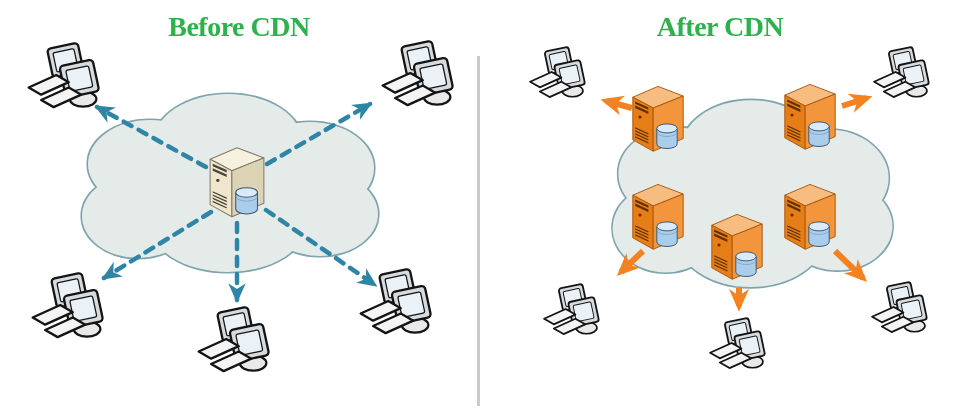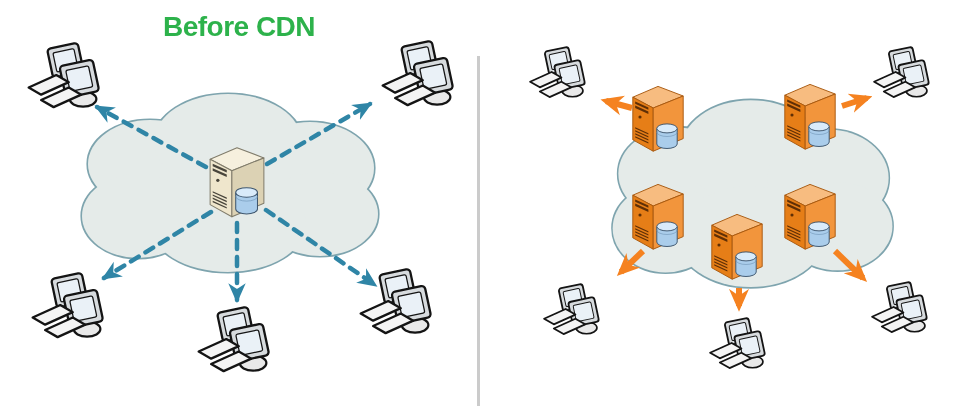--- a/index.html
+++ b/index.html
@@ -1,17 +1,17 @@
 <!DOCTYPE html>
 <html style="--title-green: #2DB24B; --arrow-teal: #2F85A6; --arrow-orange: #F58220; --cloud-fill: #E5EBE9; --cloud-stroke: #7EA4AE; --divider: #CBCBCB; --server-beige-front: #EFE6CC; --server-beige-side: #DCD2B4; --server-beige-top: #F6F0DE; --server-orange-front: #E67E17; --server-orange-side: #F2953C; --server-orange-top: #F7BC80; --database-body: #AACDEB; --database-top: #D9EBFA;"><head>
 <meta charset="utf-8">
 <style>
   html,body{margin:0;padding:0;background:#ffffff;}
   .stage{position:relative;width:960px;height:408px;background:#ffffff;overflow:hidden;
-         font-family:Liberation Sans, sans-serif;}
+         font-family:Liberation Serif, serif;}
   .panel-title{position:absolute;top:11px;font-size:28px;font-weight:bold;letter-spacing:-0.5px;
          color:var(--title-green,#2DB24B);text-align:center;}
   .title-before{left:0;width:478px;}
   .title-after{left:480px;width:480px;}
   .divider{position:absolute;left:477px;top:56px;width:3px;height:350px;
          background:var(--divider,#CBCBCB);}
   svg.scene{position:absolute;left:0;top:0;}
 
   
   .cloud-stroke{fill:var(--cloud-fill,#E5EBE9);stroke:var(--cloud-stroke,#7EA4AE);stroke-width:3.2;}
@@ -40,20 +40,21 @@
   .pc-screen{fill:#EAF1F7;stroke:#141414;stroke-width:1.4;}
   .pc-kbd   {fill:#F4F4F4;stroke:#141414;stroke-width:2.6;stroke-linejoin:round;}
   .pc-base  {fill:#E9E9E9;stroke:#141414;stroke-width:2.4;}
 </style>
 </head>
 <body>
 
 <div class="stage">
 
   <div class="panel-title title-before">Before CDN</div>
+  <div class="panel-title title-after">After CDN</div>
   <div class="divider"></div>
 
   <svg class="scene" width="960" height="412" viewBox="0 0 960 412">
     <defs>
 
       <g id="cloudBumps">
         <ellipse cx="92" cy="74" rx="62" ry="44"></ellipse>
         <ellipse cx="170" cy="52" rx="74" ry="48"></ellipse>
         <ellipse cx="252" cy="78" rx="64" ry="46"></ellipse>
         <ellipse cx="262" cy="124" rx="58" ry="42"></ellipse>

